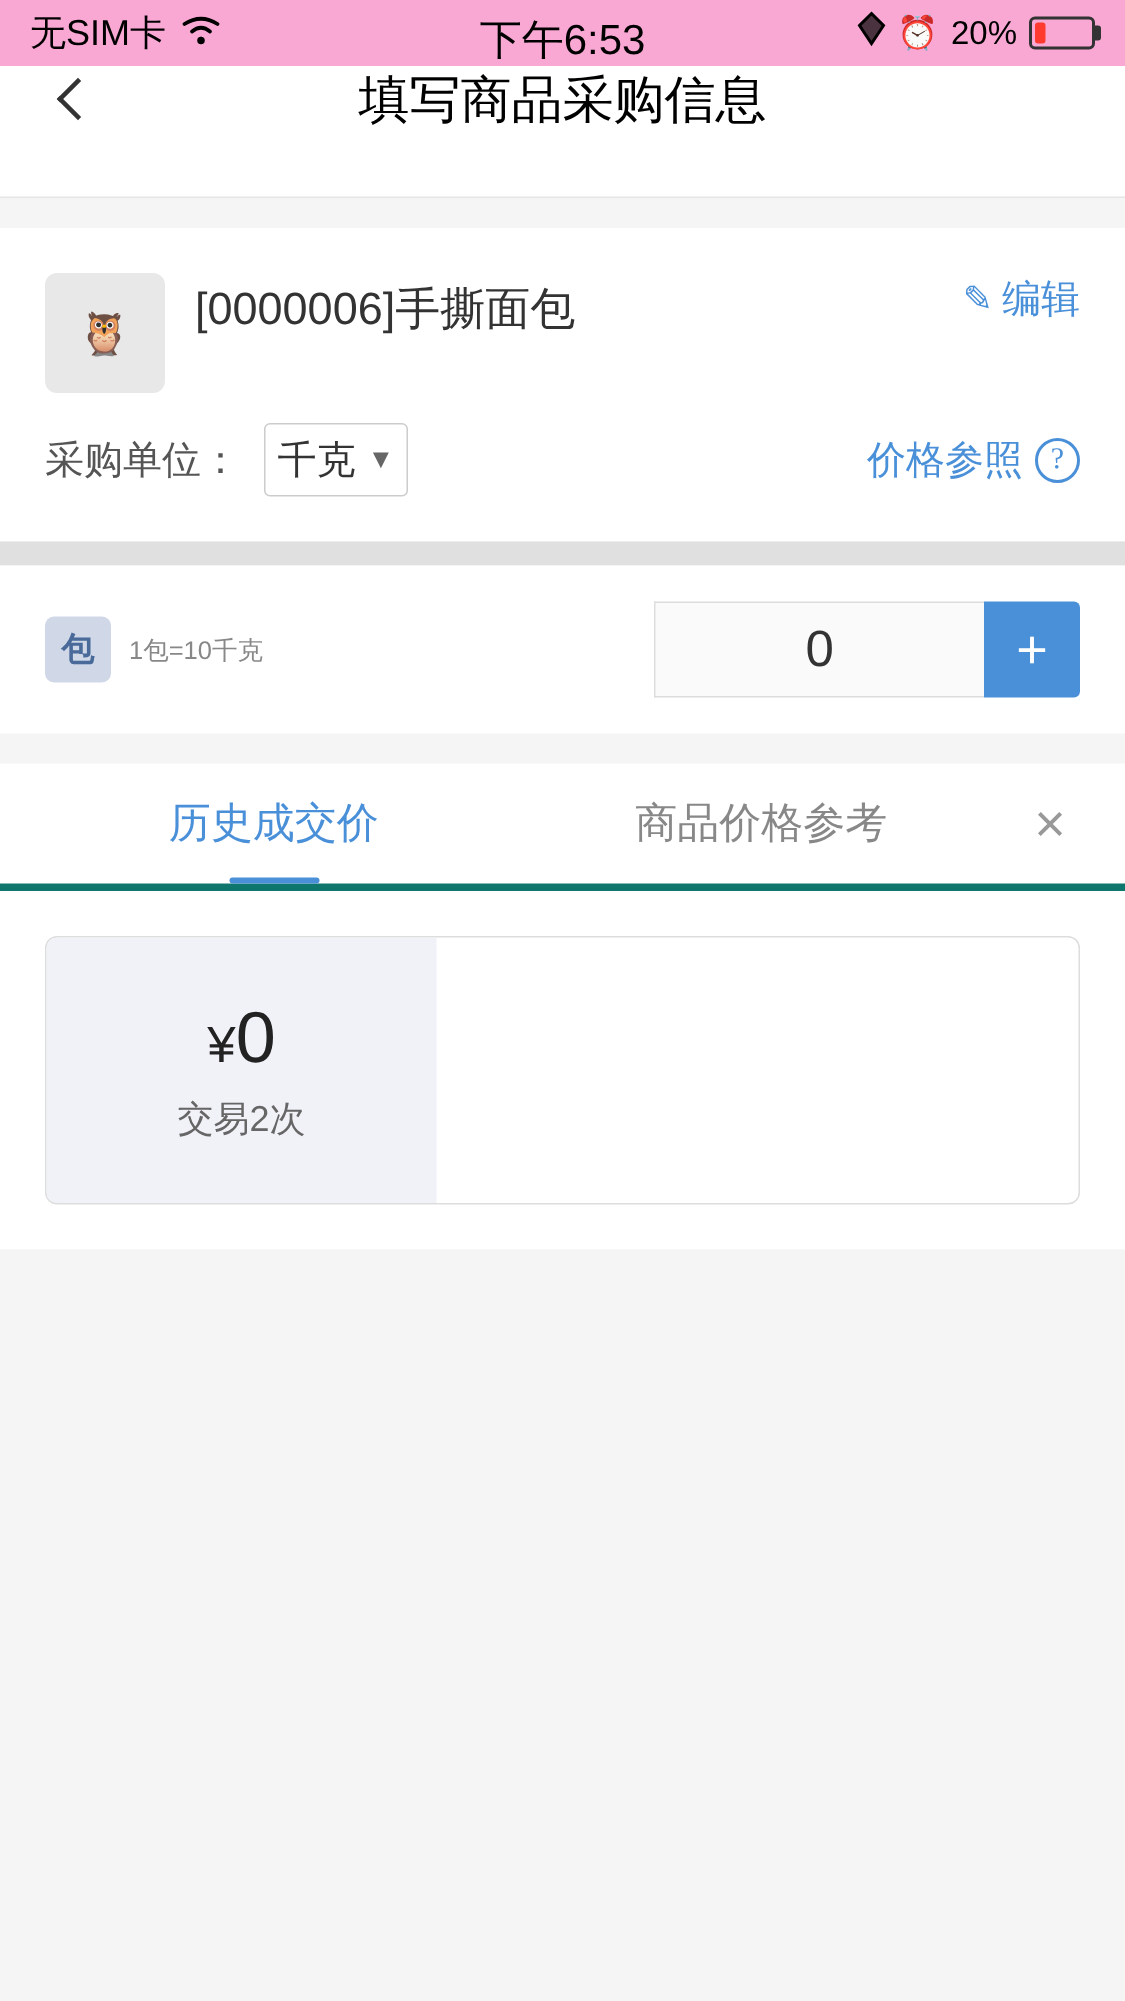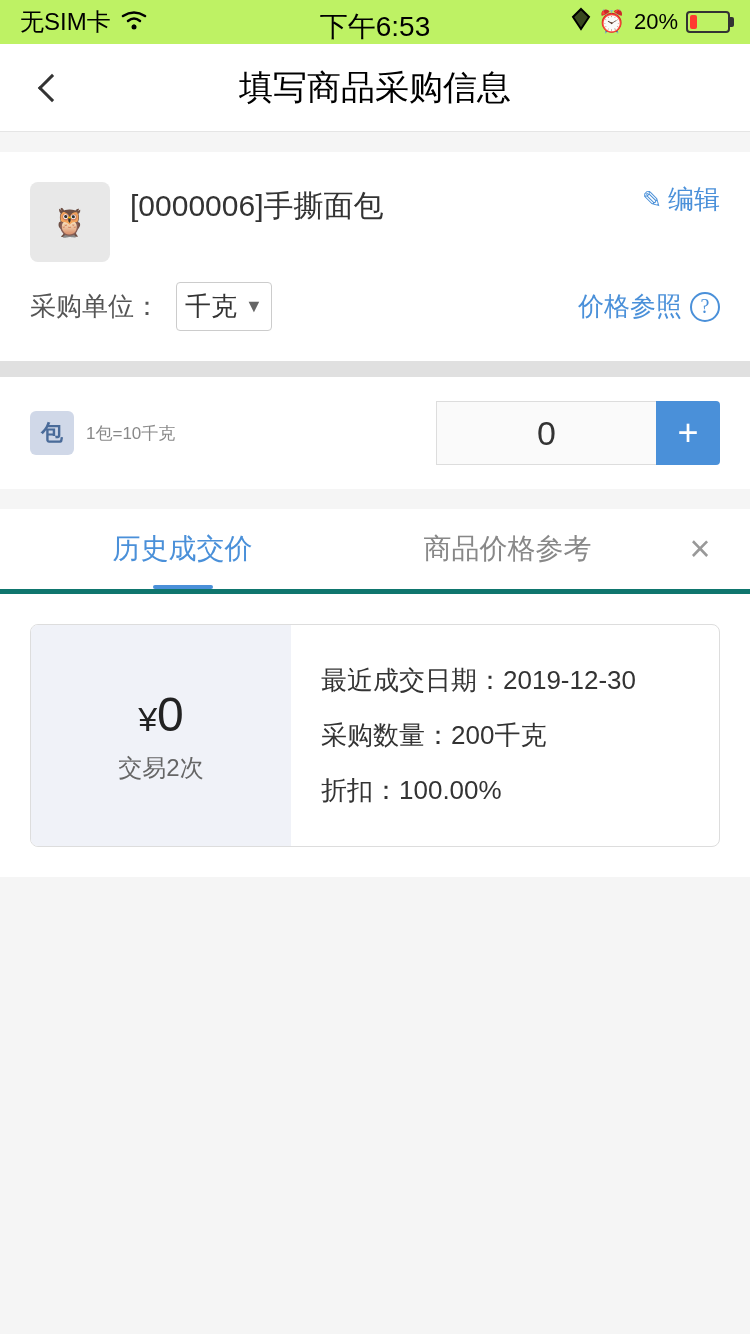--- a/index.html
+++ b/index.html
@@ -9,21 +9,21 @@
       min-height: 1334px;
       font-family: -apple-system, "PingFang SC", "Helvetica Neue", Arial, sans-serif;
       background: #f5f5f5;
       overflow-x: hidden;
     }
 
     
     .status-bar {
       width: 750px;
       height: 44px;
-      background: #bef264;
+      background: #f9a8d4;
       display: flex;
       align-items: center;
       justify-content: space-between;
       padding: 0 20px;
       font-size: 26px;
       font-weight: 500;
     }
     .status-left {
       display: flex;
       align-items: center;
@@ -79,21 +79,21 @@
       background: #ff3b30;
       border-radius: 2px;
     }
 
     
     .nav-bar {
       width: 750px;
       height: 88px;
       background: #fff;
       display: flex;
-      align-items: center;
+      align-items: flex-start;
       padding: 0 30px;
       border-bottom: 1px solid #e5e5e5;
       position: relative;
     }
     .nav-back {
       width: 44px;
       height: 44px;
       display: flex;
       align-items: center;
       justify-content: center;
@@ -486,28 +486,17 @@
   </div>
 
   <div class="history-content">
     <div class="history-card">
       <div class="history-price-col">
         <div class="history-price-amount">
           <span class="history-price-symbol">¥</span><span>0</span>
         </div>
         <div class="history-trade-count">交易2次</div>
       </div>
-      <div class="history-detail-col">
-        <div class="history-detail-row">
-          <span>最近成交日期：</span><span>2019-12-30</span>
-        </div>
-        <div class="history-detail-row">
-          <span>采购数量：</span><span>200千克</span>
-        </div>
-        <div class="history-detail-row">
-          <span>折扣：</span><span>100.00%</span>
-        </div>
-      </div>
     </div>
   </div>
 </div>
 
 <div class="page-footer"></div>
 
 </body></html>

